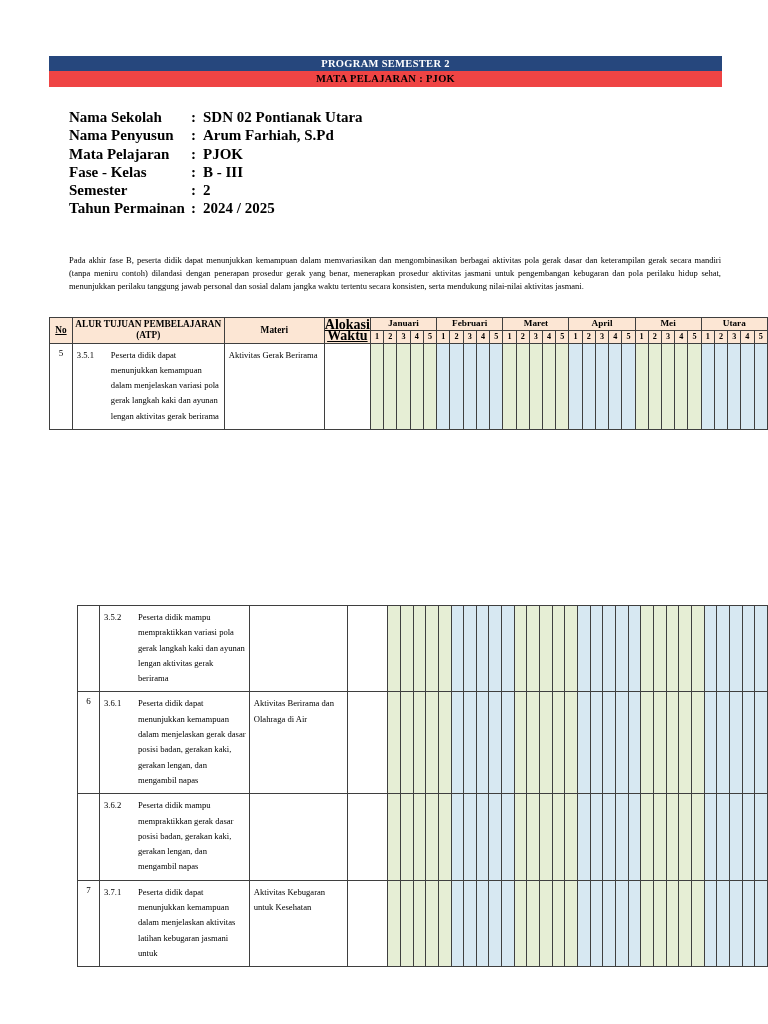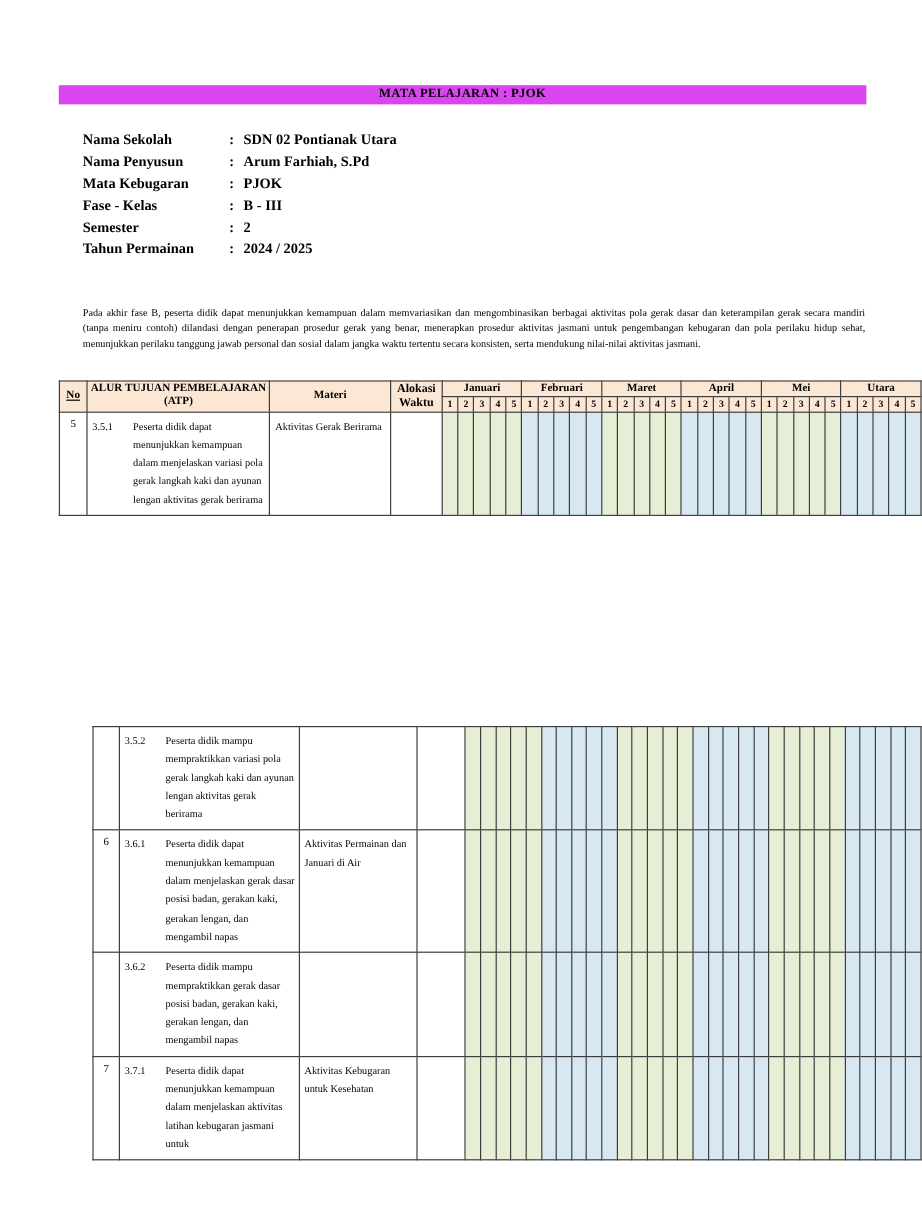--- a/index.html
+++ b/index.html
@@ -38,30 +38,30 @@
     top: 56px;
     height: 15px;
     line-height: 15px;
     background: #26477d;
     color: #ffffff;
   }
   .title-bar-2 {
     top: 71px;
     height: 16px;
     line-height: 16px;
-    background: #d946ef;
+    background: #ef4444;
     color: #000000;
   }
 
   
   .identity {
     position: absolute;
     left: 69px;
     top: 109px;
-    font-size: 12px;
+    font-size: 15px;
     font-weight: bold;
   }
   .identity-row {
     display: flex;
     align-items: baseline;
     height: 18.3px;
   }
   .id-label { width: 122px; }
   .id-colon { width: 12px; }
   .id-value { white-space: nowrap; font-family: Liberation Serif, serif; }
@@ -108,21 +108,21 @@
     background: #fce6d4;
     text-align: center;
     vertical-align: middle;
     font-weight: bold;
     font-size: 9.3px;
     line-height: 11.5px;
   }
   th.th-no { width: 22px; text-decoration: underline; }
   th.th-atp { width: 145px; }
   th.th-materi { width: 93px; }
-  th.th-alokasi { width: 42px; font-size: 10px; }
+  th.th-alokasi { width: 42px; font-size: 14px; text-decoration: underline; }
   th.th-month { font-size: 9.2px; margin-top: 40px; }
   th.th-week {
     width: 12.37px;
     font-size: 8.2px;
     line-height: 10px;
     height: 12px;
   }
 
   
   td.c-no {
@@ -152,35 +152,36 @@
     padding-left: 34px;
     text-indent: -34px;
   }
   .atp-num { display: inline-block; width: 34px; text-indent: 0; }
 </style>
 </head>
 <body>
 
 <div class="page">
 
+  <div class="title-bar title-bar-1">PROGRAM SEMESTER 2</div>
   <div class="title-bar title-bar-2">MATA PELAJARAN : PJOK</div>
 
   <div class="identity">
       <div class="identity-row">
         <div class="id-label">Nama Sekolah</div>
         <div class="id-colon">:</div>
         <div class="id-value">SDN 02 Pontianak Utara</div>
       </div>
       <div class="identity-row">
         <div class="id-label">Nama Penyusun</div>
         <div class="id-colon">:</div>
         <div class="id-value">Arum Farhiah, S.Pd</div>
       </div>
       <div class="identity-row">
-        <div class="id-label">Mata Kebugaran</div>
+        <div class="id-label">Mata Pelajaran</div>
         <div class="id-colon">:</div>
         <div class="id-value">PJOK</div>
       </div>
       <div class="identity-row">
         <div class="id-label">Fase - Kelas</div>
         <div class="id-colon">:</div>
         <div class="id-value">B - III</div>
       </div>
       <div class="identity-row">
         <div class="id-label">Semester</div>
@@ -326,21 +327,21 @@
           <td class="c-week blue"></td>
           <td class="c-week blue"></td>
           <td class="c-week blue"></td>
           <td class="c-week blue"></td>
         </tr>
         <tr>
           <td class="c-no">6</td>
           <td class="c-atp">
             <div class="atp-item"><span class="atp-num">3.6.1</span><span>Peserta didik dapat menunjukkan kemampuan dalam menjelaskan gerak dasar posisi badan, gerakan kaki, gerakan lengan, dan mengambil napas</span></div>
           </td>
-          <td class="c-materi">Aktivitas Permainan dan Januari di Air</td>
+          <td class="c-materi">Aktivitas Berirama dan Olahraga di Air</td>
           <td class="c-alokasi"></td>
           <td class="c-week green"></td>
           <td class="c-week green"></td>
           <td class="c-week green"></td>
           <td class="c-week green"></td>
           <td class="c-week green"></td>
           <td class="c-week blue"></td>
           <td class="c-week blue"></td>
           <td class="c-week blue"></td>
           <td class="c-week blue"></td>

